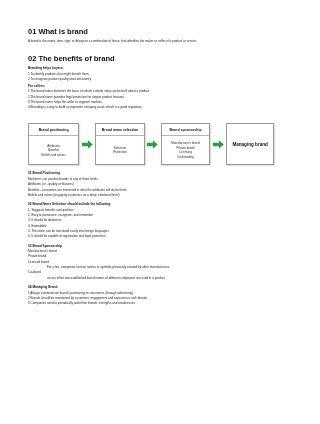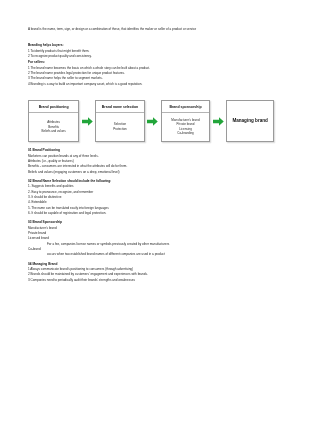--- a/index.html
+++ b/index.html
@@ -128,24 +128,26 @@
     justify-content: center;
     flex: 0 0 16px;
   }
   .arrow-cell svg { display: block; }
 </style>
 </head>
 <body>
 
 <div class="page">
 
+  <h1 class="sec-title">01 What is brand</h1>
   <p class="sec-lead">A brand is the name, term, sign, or design or a combination of these, that identifies the maker or seller of a product or service</p>
 
   <div class="block-gap-1"></div>
 
+  <h1 class="sec-title">02 The benefits of brand</h1>
 
   <div class="sub-head">Branding helps buyers:</div>
   <ul class="plain ind-2">
     <li>1 To identify products that might benefit them.</li>
     <li>2 To recognize product quality and consistency.</li>
   </ul>
 
   <div class="sub-head" style="margin-top:2px;">For sellers:</div>
   <ul class="plain ind-2">
     <li>1 The brand name becomes the basis on which a whole story can be built about a product.</li>

